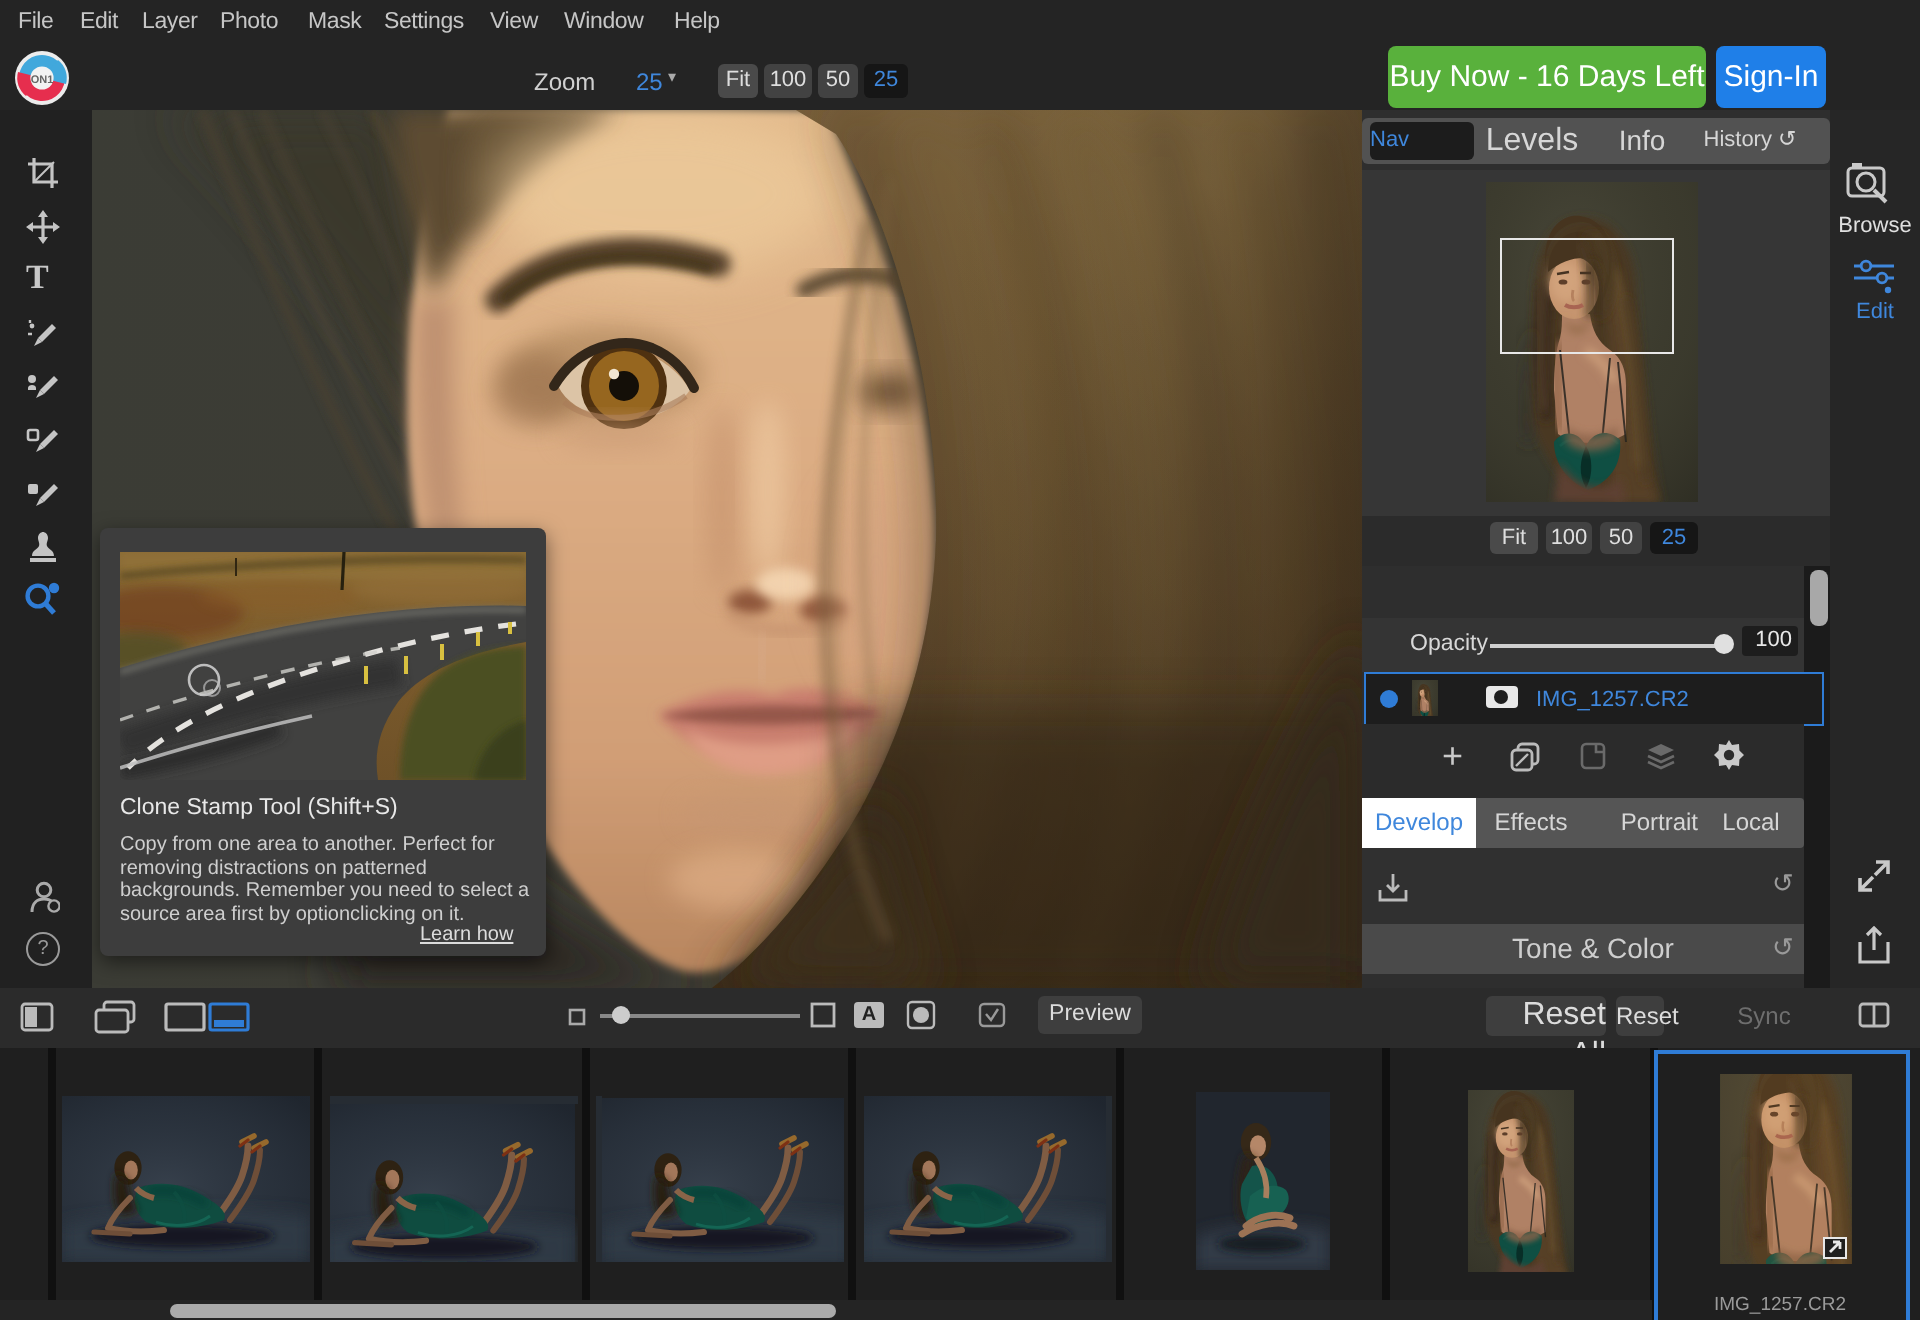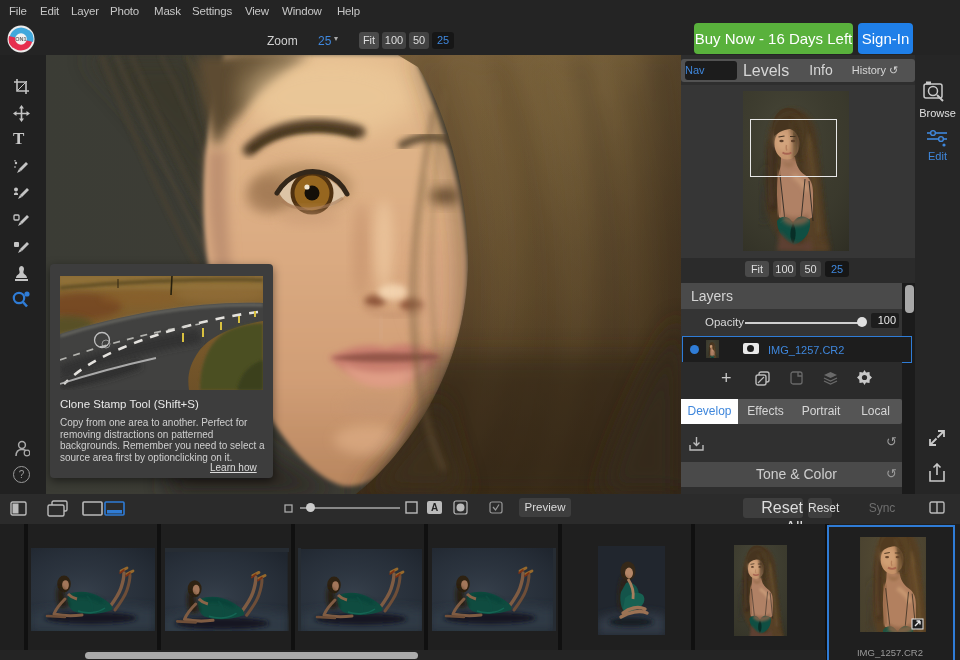--- a/index.html
+++ b/index.html
@@ -424,21 +424,20 @@
         <use href="#gwoman"></use>
       </svg>
     <div class="abs" style="left:69px;top:64px;width:85px;height:56px;border:1px solid #e8e8e8;"></div>
 
     <div class="abs" style="left:0;top:203px;width:234px;height:25px;background:#2b2b2b;"></div>
     <div class="seg" style="left:64px;top:206px;width:24px;height:16px;font-size:11px;line-height:16px;background:#4a4a4a;">Fit</div>
     <div class="seg" style="left:92px;top:206px;width:23px;height:16px;font-size:11px;line-height:16px;">100</div>
     <div class="seg" style="left:119px;top:206px;width:21px;height:16px;font-size:11px;line-height:16px;">50</div>
     <div class="seg sel" style="left:144px;top:206px;width:24px;height:16px;font-size:11px;line-height:16px;">25</div>
 
-    <div class="abs" style="left:0;top:228px;width:221px;height:26px;background:#4a4a4a;color:#d4d4d4;font-size:14px;line-height:26px;"><span style="margin-left:10px;">Layers</span></div>
     <div class="abs" style="left:221px;top:228px;width:13px;height:211px;background:#1b1b1b;"></div>
     <div class="abs" style="left:224px;top:230px;width:9px;height:28px;background:#a8a8a8;border-radius:4px;"></div>
 
     <div class="abs" style="left:0;top:254px;width:221px;height:27px;background:#343434;"></div>
     <div class="abs" style="left:24px;top:261px;color:#d8d8d8;font-size:11.5px;">Opacity</div>
     <div class="abs" style="left:64px;top:267px;width:118px;height:2px;background:#cfcfcf;"></div>
     <div class="abs" style="left:176px;top:262px;width:10px;height:10px;background:#e0e0e0;border-radius:50%;"></div>
     <div class="abs" style="left:190px;top:258px;width:28px;height:15px;background:#1d1d1d;border-radius:2px;color:#e8e8e8;font-size:11px;text-align:right;line-height:15px;"><span style="margin-right:3px;">100</span></div>
 
     <div class="abs" style="left:1px;top:281px;width:228px;height:25px;background:#1d1d1d;border:1px solid #2f7cd6;"></div>
@@ -467,21 +466,21 @@
         <path d="M1 10 L7.5 13 L14 10" fill="none" stroke="#6a6a6a" stroke-width="1.3"></path>
       </svg>
     <svg class="abs" style="left:176px;top:315px" width="15" height="15" viewBox="0 0 15 15">
         <path d="M7.5 0 L9 2.5 L12.5 2 L12.7 5.2 L15 7.5 L12.7 9.8 L12.5 13 L9 12.5 L7.5 15 L6 12.5 L2.5 13 L2.3 9.8 L0 7.5 L2.3 5.2 L2.5 2 L6 2.5 Z" fill="#c9c9c9"></path>
         <circle cx="7.5" cy="7.5" r="2.6" fill="#2b2b2b"></circle>
       </svg>
 
     <div class="abs" style="left:0;top:344px;width:221px;height:25px;background:#555;border-radius:2px;"></div>
     <div class="abs" style="left:0px;top:344px;width:57px;height:25px;background:#ffffff;color:#3f87dc;font-size:12px;text-align:center;line-height:25px;">Develop</div>
     <div class="abs tabtxt" style="left:57px;top:344px;width:55px;height:25px;font-size:12px;text-align:center;line-height:25px;">Effects</div>
-    <div class="abs tabtxt" style="left:112px;top:344px;width:56px;height:25px;font-size:12px;text-align:center;line-height:25px;">Portrait</div>
+    <div class="abs tabtxt" style="left:112px;top:344px;width:56px;height:25px;font-size:12px;text-align:right;line-height:25px;">Portrait</div>
     <div class="abs tabtxt" style="left:168px;top:344px;width:53px;height:25px;font-size:12px;text-align:center;line-height:25px;">Local</div>
 
     <div class="abs" style="left:0;top:369px;width:221px;height:38px;background:#303030;"></div>
     <svg class="abs" style="left:8px;top:381px" width="15" height="15" viewBox="0 0 15 15">
         <path d="M1 9 L1 14 L14 14 L14 9" fill="none" stroke="#bbb" stroke-width="1.4"></path>
         <path d="M7.5 1 L7.5 9 M4.5 6.5 L7.5 9.5 L10.5 6.5" fill="none" stroke="#bbb" stroke-width="1.4"></path>
       </svg>
     <div class="abs" style="left:205px;top:379px;color:#999;font-size:13px;">↺</div>
 
     <div class="abs" style="left:0;top:407px;width:221px;height:25px;background:#4a4a4a;color:#cecece;font-size:14px;line-height:25px;text-align:center;"><span style="margin-left:10px;">Tone &amp; Color</span></div>

